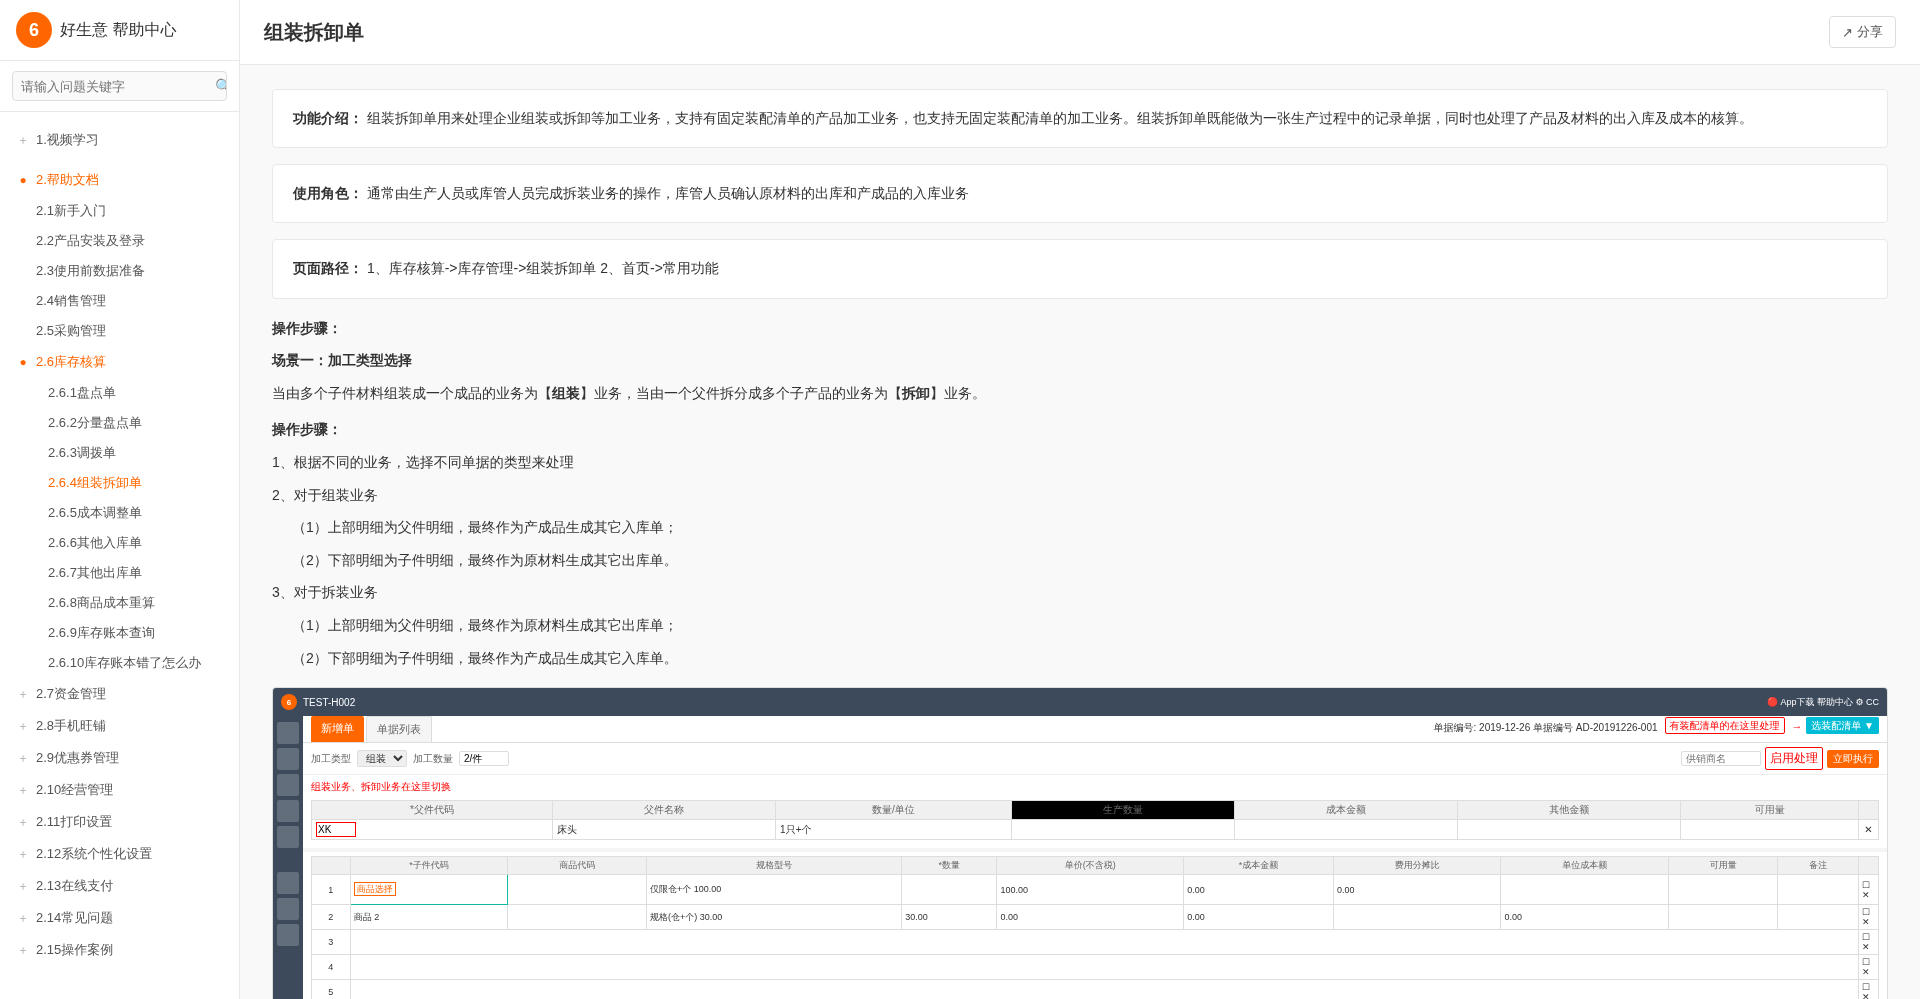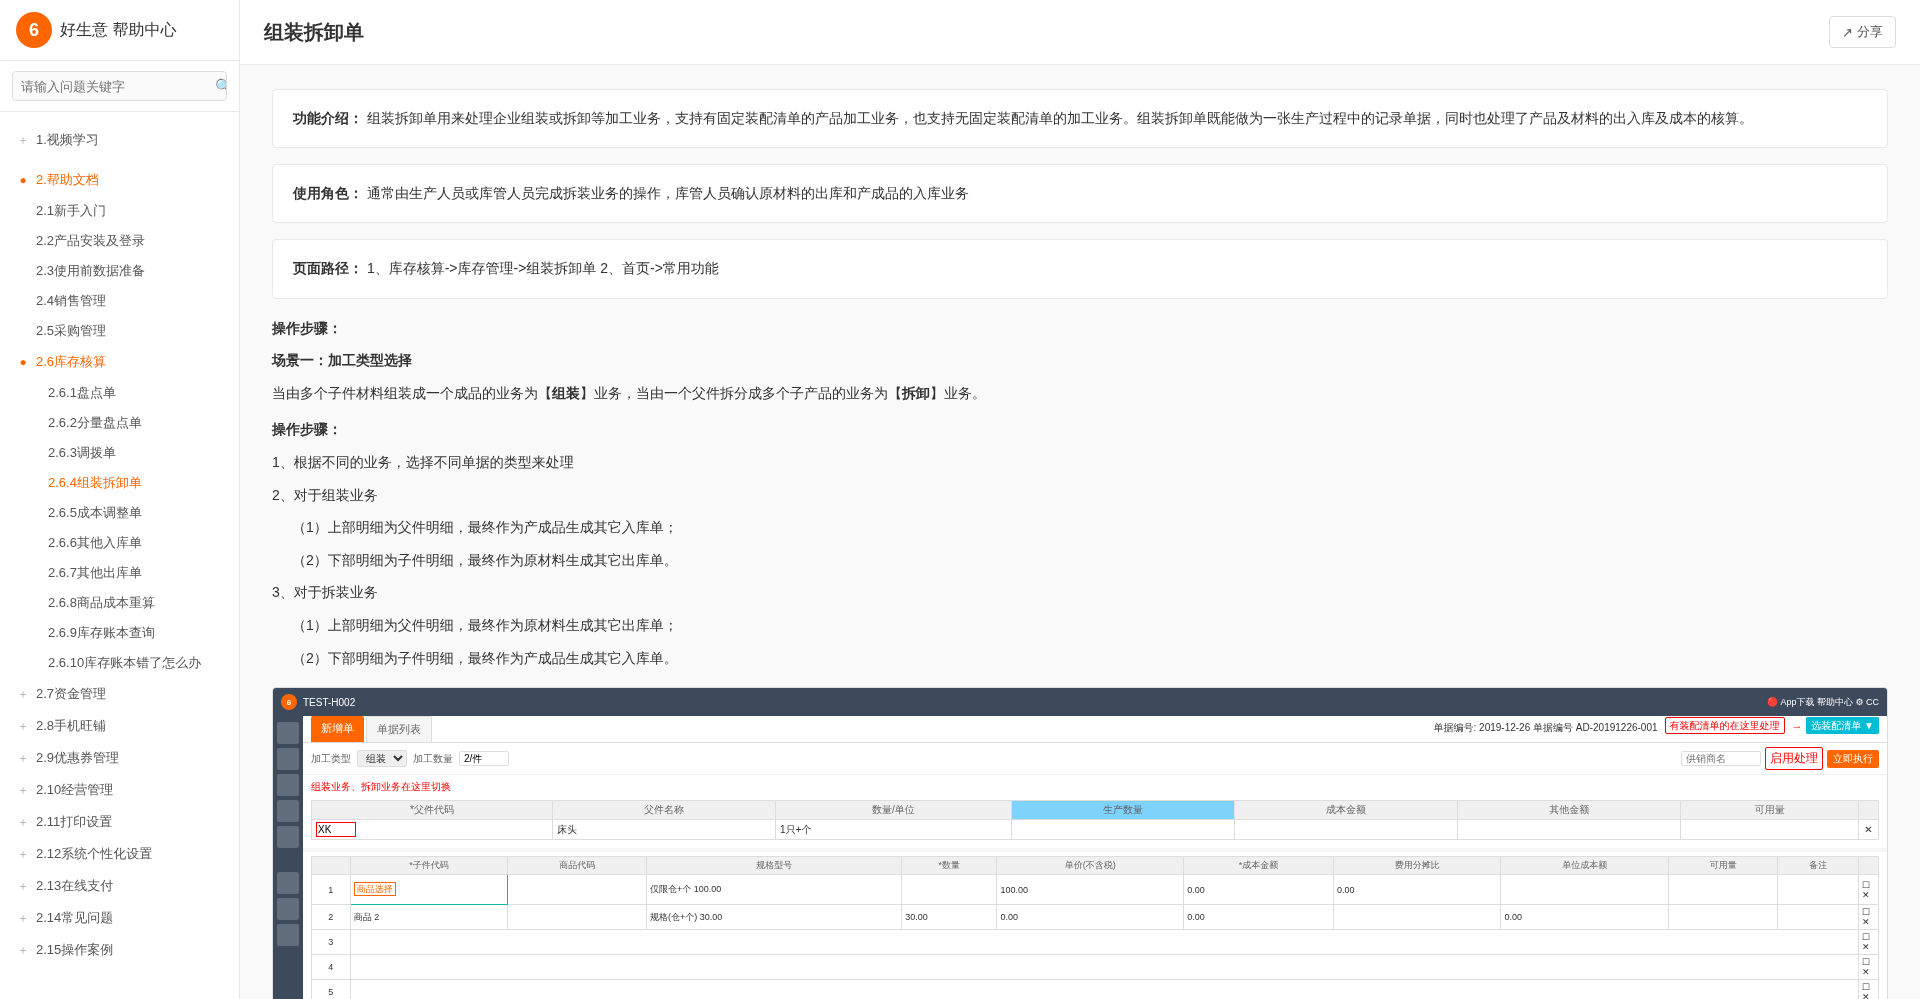--- a/index.html
+++ b/index.html
@@ -400,21 +400,21 @@
               <span style="font-size:10px;color:#f00;">组装业务、拆卸业务在这里切换</span>
             </div>
 
             <div style="padding:4px 8px;">
               <table class="mock-table" style="font-size:10px;width:100%;border-collapse:collapse;">
                 <thead>
                   <tr>
                     <th style="background:#f0f0f0;padding:2px 4px;border:1px solid #ddd;font-weight:normal;color:#666;">*父件代码</th>
                     <th style="background:#f0f0f0;padding:2px 4px;border:1px solid #ddd;font-weight:normal;color:#666;">父件名称</th>
                     <th style="background:#f0f0f0;padding:2px 4px;border:1px solid #ddd;font-weight:normal;color:#666;">数量/单位</th>
-                    <th style="background:#7dd3fc;padding:2px 4px;border:1px solid #ddd;font-weight:normal;color:#666;">生产数量</th>
+                    <th style="background:#000000;padding:2px 4px;border:1px solid #ddd;font-weight:normal;color:#666;">生产数量</th>
                     <th style="background:#f0f0f0;padding:2px 4px;border:1px solid #ddd;font-weight:normal;color:#666;">成本金额</th>
                     <th style="background:#f0f0f0;padding:2px 4px;border:1px solid #ddd;font-weight:normal;color:#666;">其他金额</th>
                     <th style="background:#f0f0f0;padding:2px 4px;border:1px solid #ddd;font-weight:normal;color:#666;">可用量</th>
                     <th style="background:#f0f0f0;padding:2px 4px;border:1px solid #ddd;font-weight:normal;color:#666;width:20px;"></th>
                   </tr>
                 </thead>
                 <tbody>
                   <tr>
                     <td style="padding:2px 4px;border:1px solid #ddd;">
                       <input type="text" value="XK" style="border: 1px solid rgb(255, 0, 0); width: 40px; font-size: 10px; padding: 1px;">

